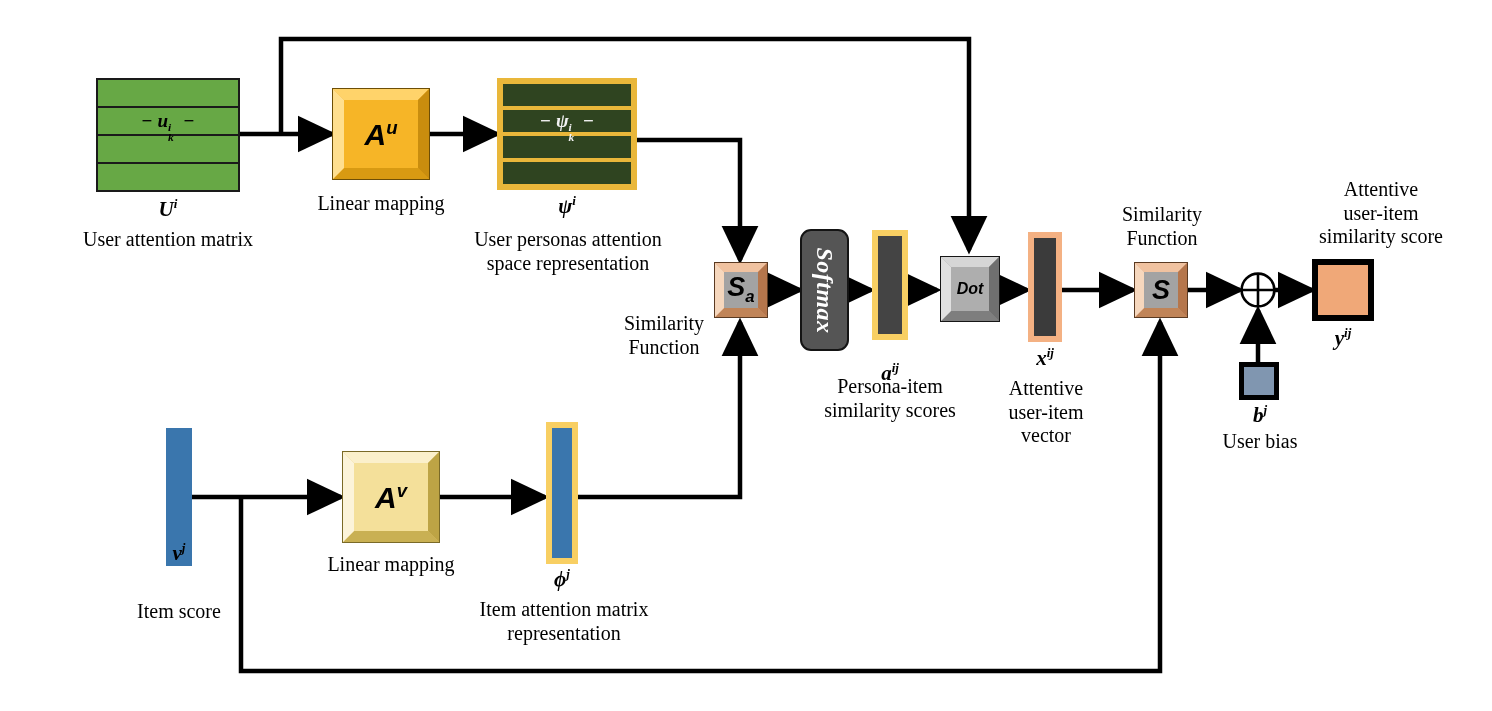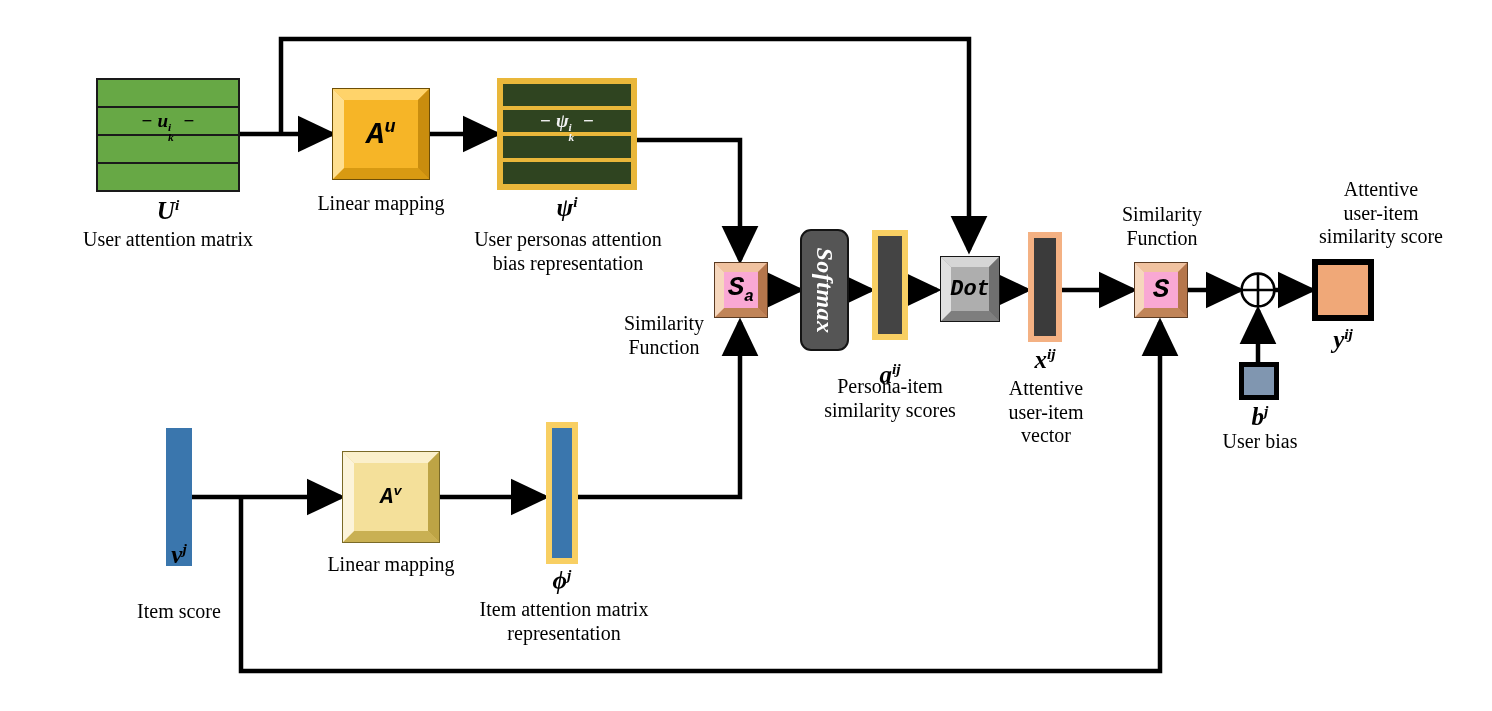--- a/index.html
+++ b/index.html
@@ -36,21 +36,21 @@
     line-height: 1.18;
     white-space: pre-line;
   }
   .sym {
     position: absolute;
     text-align: center;
     color: #000;
     font-family: "Liberation Serif", "DejaVu Serif", serif;
     font-style: italic;
     font-weight: bold;
-    font-size: 25px;
+    font-size: 21px;
     white-space: nowrap;
   }
   .sym sup { font-size: 0.62em; font-style: italic; vertical-align: super; }
 
   
   .matrix-u {
     border: 2px solid #1a1a1a;
     box-sizing: border-box;
     display: flex;
     flex-direction: column;
@@ -116,21 +116,21 @@
   }
   .bevel .t { top:0; left:0; right:0; height:100%;
       clip-path: polygon(0 0, 100% 0, calc(100% - 11px) 11px, 11px 11px); }
   .bevel .b { top:0; left:0; right:0; height:100%;
       clip-path: polygon(11px calc(100% - 11px), calc(100% - 11px) calc(100% - 11px), 100% 100%, 0 100%); }
   .bevel .l { top:0; left:0; bottom:0; width:100%;
       clip-path: polygon(0 0, 11px 11px, 11px calc(100% - 11px), 0 100%); }
   .bevel .r { top:0; left:0; bottom:0; width:100%;
       clip-path: polygon(calc(100% - 11px) 11px, 100% 0, 100% 100%, calc(100% - 11px) calc(100% - 11px)); }
   .bevel .lbl {
-    font-family: Liberation Mono, monospace;
+    font-family: Liberation Sans, sans-serif;
     font-style: italic;
     font-weight: bold;
     color: #000;
     white-space: nowrap;
   }
   .bevel .lbl sup { font-size: .62em; vertical-align: super; }
   .bevel .lbl sub { font-size: .62em; vertical-align: sub; }
 
   
   .bv-au { background:#f0a81b; border:1px solid #6d4e06; }
@@ -141,44 +141,44 @@
   .bv-au .b { background:#d89a12; }
   .bv-au .lbl { font-size: 30px; }
 
   
   .bv-av { background:#e6cf7c; border:1px solid #7a6a28; }
   .bv-av .face { background:#f4e09a; }
   .bv-av .t { background:#fbf0cb; }
   .bv-av .l { background:#fcf4da; }
   .bv-av .r { background:#bda445; }
   .bv-av .b { background:#c9b053; }
-  .bv-av .lbl { font-size: 22px; }
+  .bv-av .lbl { font-size: 30px; }
 
   
   .bv-peach { background:#dda37c; border:1px solid #5a3a22; }
-  .bv-peach .face { background:#f9a8d4; }
+  .bv-peach .face { background:#a3a3a3; }
   .bv-peach .t { background:#f0c2a0; }
   .bv-peach .l { background:#f6d7bd; }
   .bv-peach .r { background:#b5764c; }
   .bv-peach .b { background:#c08458; }
   .bv-peach .lbl { font-size: 27px; }
   .bv-peach .face { inset: 9px; }
   .bv-peach .t { clip-path: polygon(0 0, 100% 0, calc(100% - 9px) 9px, 9px 9px); }
   .bv-peach .b { clip-path: polygon(9px calc(100% - 9px), calc(100% - 9px) calc(100% - 9px), 100% 100%, 0 100%); }
   .bv-peach .l { clip-path: polygon(0 0, 9px 9px, 9px calc(100% - 9px), 0 100%); }
   .bv-peach .r { clip-path: polygon(calc(100% - 9px) 9px, 100% 0, 100% 100%, calc(100% - 9px) calc(100% - 9px)); }
 
   
   .bv-gray { background:#9a9a9a; border:1px solid #161616; }
   .bv-gray .face { background:#aeaeae; inset: 10px; }
   .bv-gray .t { background:#d6d6d6; clip-path: polygon(0 0, 100% 0, calc(100% - 10px) 10px, 10px 10px); }
   .bv-gray .l { background:#e0e0e0; clip-path: polygon(0 0, 10px 10px, 10px calc(100% - 10px), 0 100%); }
   .bv-gray .r { background:#6f6f6f; clip-path: polygon(calc(100% - 10px) 10px, 100% 0, 100% 100%, calc(100% - 10px) calc(100% - 10px)); }
   .bv-gray .b { background:#7e7e7e; clip-path: polygon(10px calc(100% - 10px), calc(100% - 10px) calc(100% - 10px), 100% 100%, 0 100%); }
-  .bv-gray .lbl { font-size: 22px; }
+  .bv-gray .lbl { font-size: 16px; }
 
   
   .softmax {
     position: absolute;
     background: #555555;
     border: 2px solid #141414;
     border-radius: 11px;
     box-sizing: border-box;
     display: flex;
     align-items: center;
@@ -303,21 +303,21 @@
   <div class="node matrix-psi" style="left:497px; top:78px; width:140px; height:112px;">
     <div class="row"></div>
     <div class="row">
       <span class="rowlabel light"><span>− ψ</span><span style="position:relative; display:inline-block; width:0.5em;"><sup style="position:absolute; left:0; top:-0.55em;">i</sup><sub style="position:absolute; left:0; top:0.35em;">k</sub></span><span> −</span></span>
     </div>
     <div class="row"></div>
     <div class="row"></div>
   </div>
   <div class="sym" style="left:497px; top:193px; width:140px;"><span>ψ</span><sup>i</sup></div>
   <div class="cap" style="left:452px; top:228px; width:232px;">User personas attention
-bias representation</div>
+space representation</div>
 
   <div class="bevel bv-peach" style="left:714px; top:262px; width:54px; height:56px;">
     <div class="t"></div>
       <div class="b"></div>
       <div class="l"></div>
       <div class="r"></div>
     <div class="face">
         <span class="lbl"><span>S</span><sub>a</sub></span>
       </div>
   </div>

